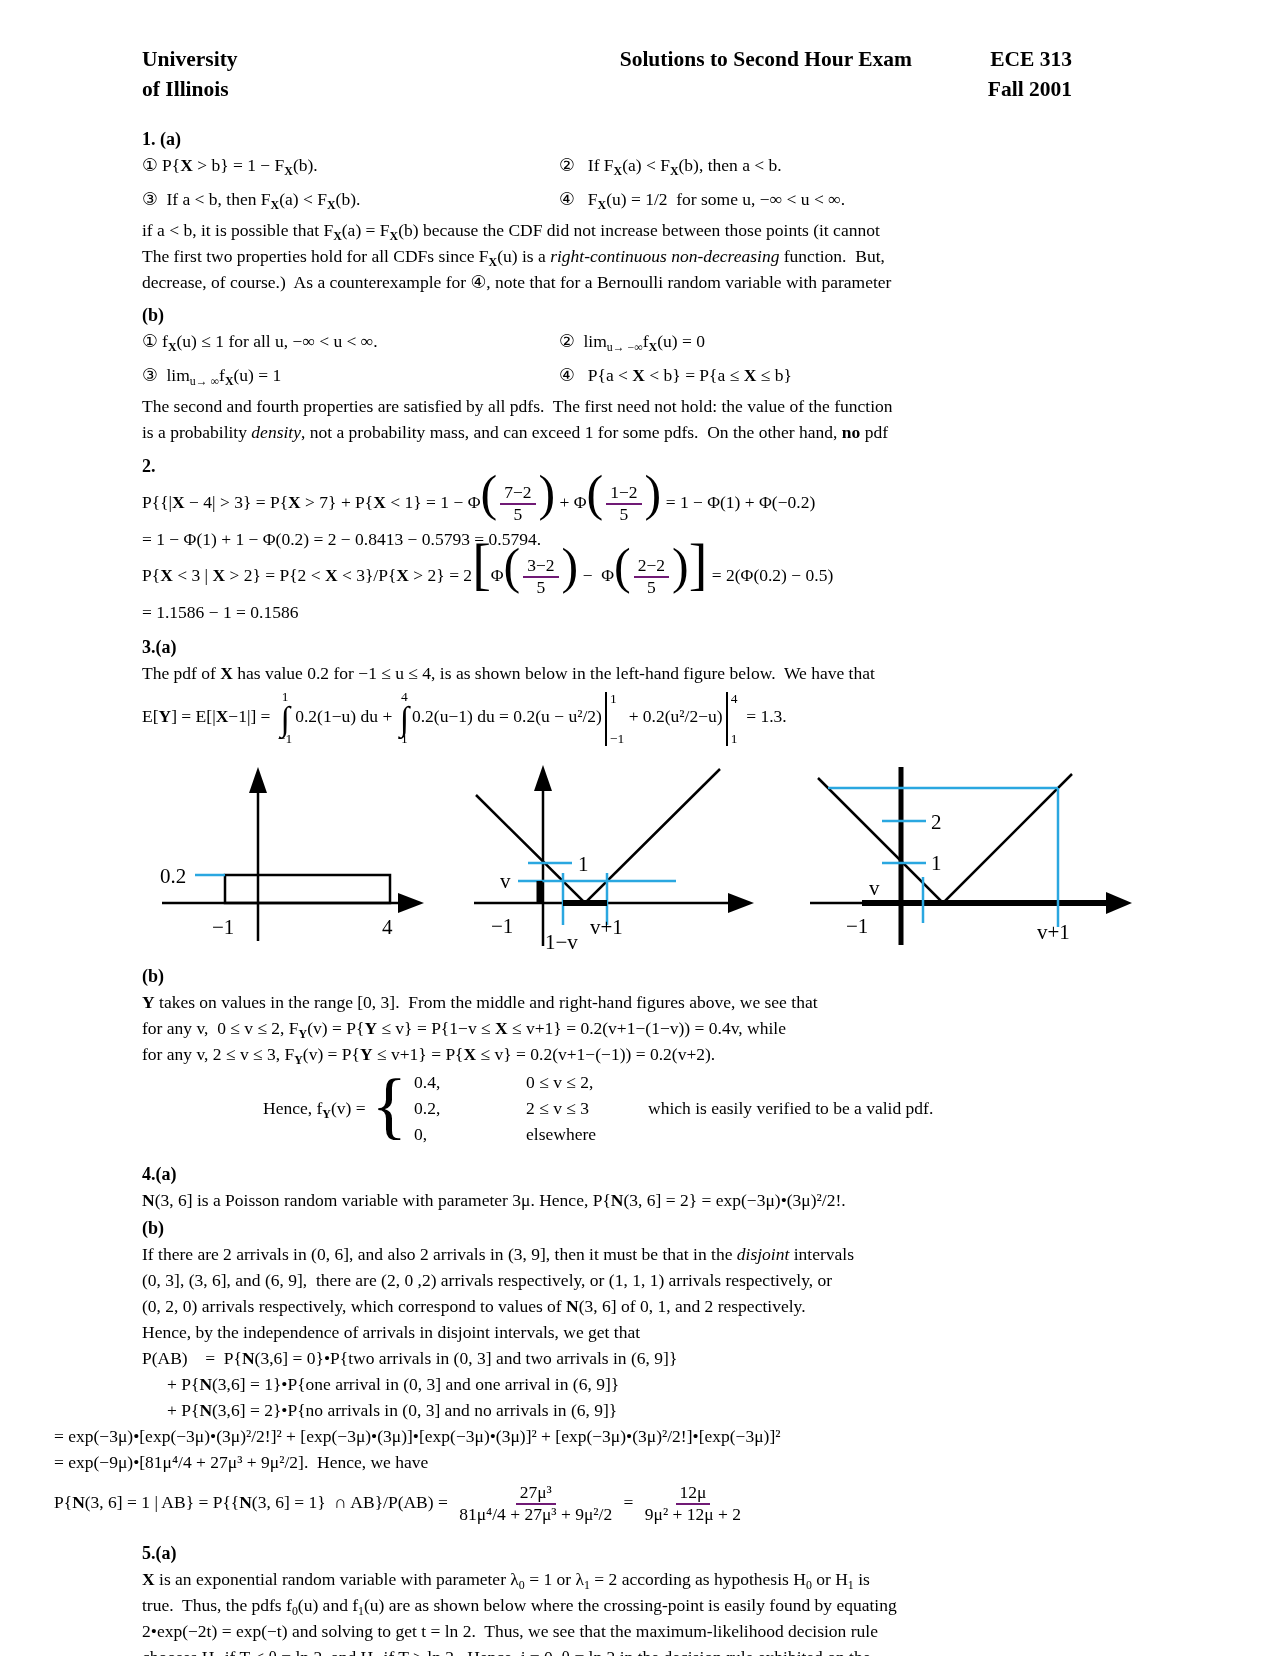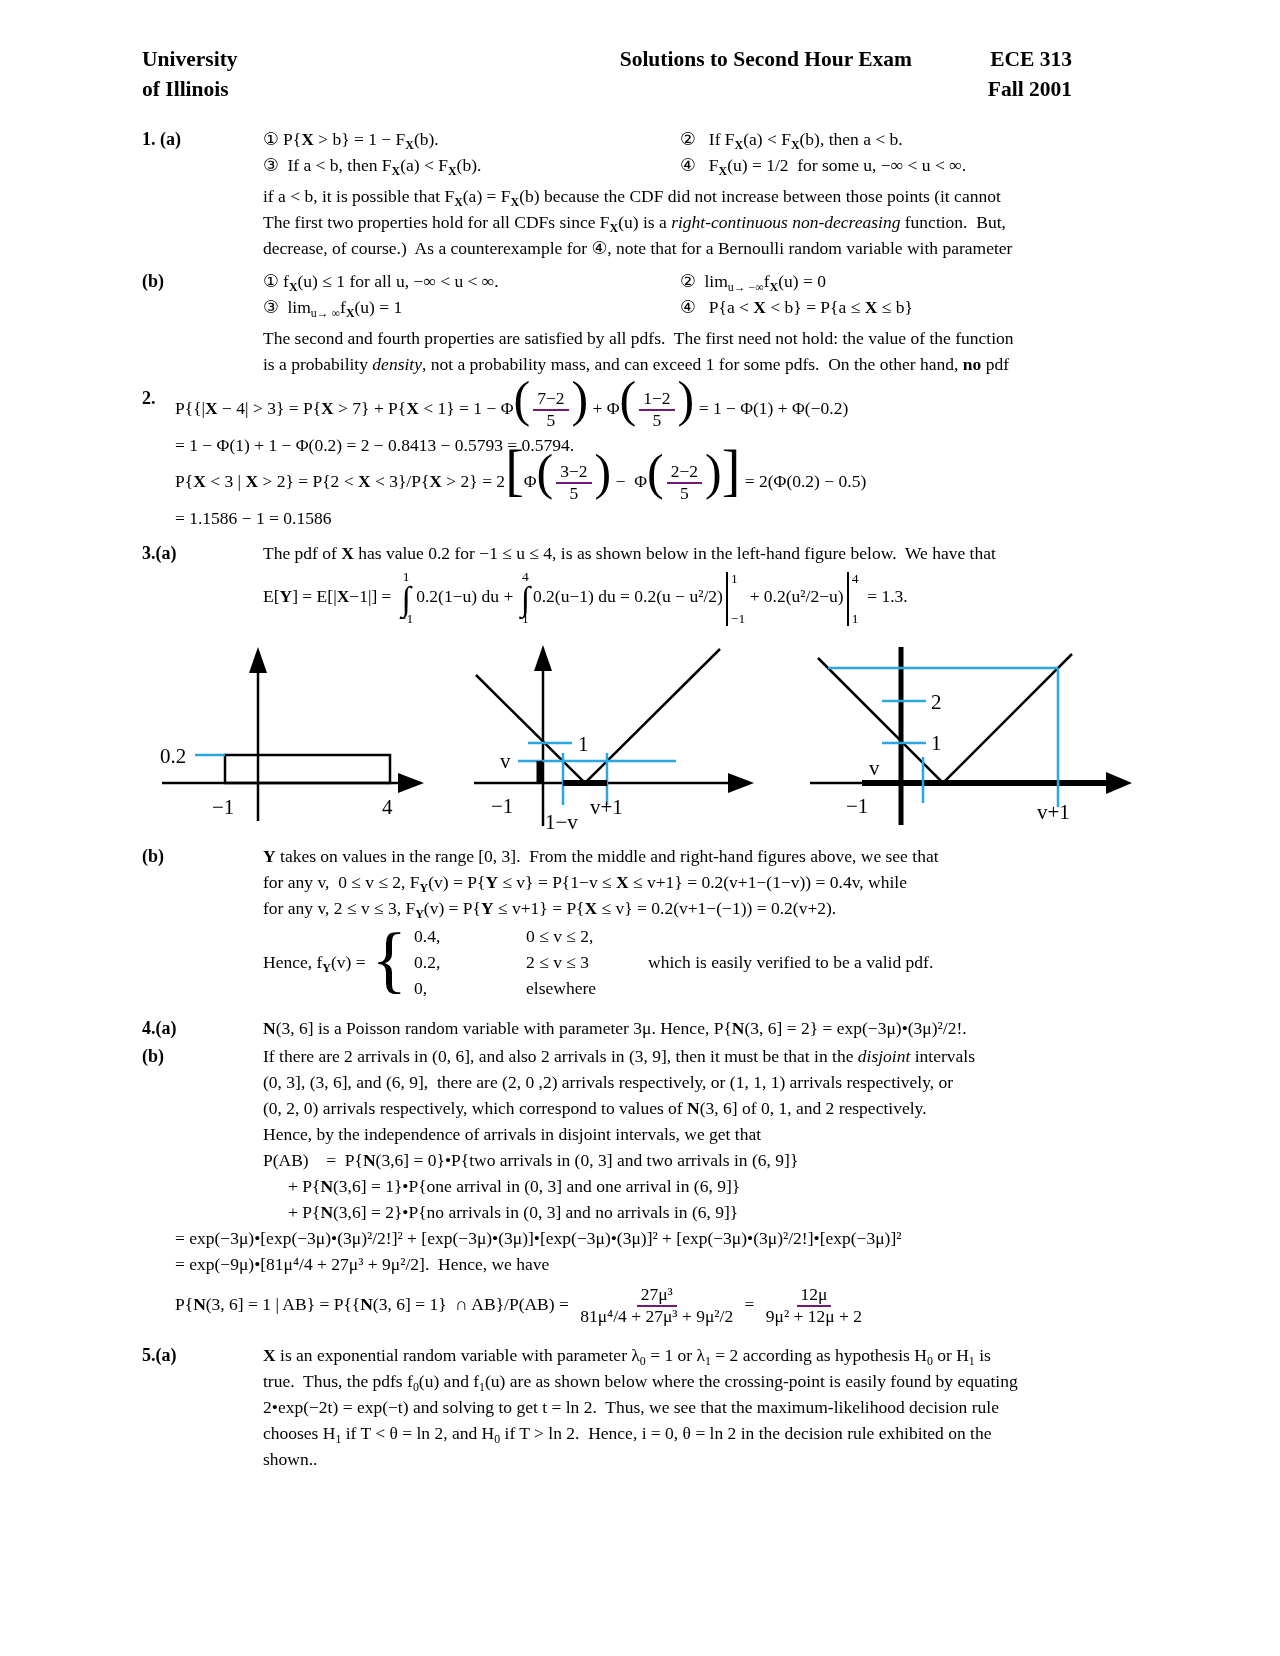--- a/index.html
+++ b/index.html
@@ -4,26 +4,26 @@
 <style>
   html,body{margin:0;padding:0;background:#ffffff;}
   body{width:1280px;height:1656px;font-family:"Liberation Serif","DejaVu Serif","DejaVu Sans",serif;color:#000;}
   .page{position:relative;width:1280px;height:1656px;overflow:hidden;background:#fff;}
   
   .hdr{display:flex;padding:44px 208px 0 142px;align-items:flex-start;}
   .hdr .hl{width:250px;font-weight:bold;font-size:21.5px;line-height:30px;}
   .hdr .hc{flex:1;text-align:right;font-weight:bold;font-size:21.5px;line-height:30px;}
   .hdr .hr{width:160px;text-align:right;font-weight:bold;font-size:21.5px;line-height:30px;}
   
-  .row{display:flex;margin-left:142px;}
+  .row{display:flex;margin-left:142px;flex-direction:column;}
   .lab{width:121px;flex-shrink:0;font-weight:bold;font-size:18px;line-height:26px;}
   .labn{width:33px;flex-shrink:0;font-weight:bold;font-size:18px;line-height:26px;}
   .cnt{width:905px;font-size:17.5px;line-height:26px;}
   .cnt div{min-height:26px;}
-  .items{display:grid;grid-template-columns:417px 1fr;margin-bottom:5px;}
+  .items{display:grid;grid-template-columns:417px 1fr;row-gap:8px;margin-bottom:5px;}
   sub{font-size:68%;line-height:0;vertical-align:-0.32em;}
   
   .fr{display:inline-flex;flex-direction:column;align-items:center;vertical-align:middle;margin:0 3px;line-height:1.12;}
   .fr .nu{border-bottom:2px solid #701a75;padding:0 4px;}
   .fr .de{padding:0 4px;}
   .bp{font-size:50px;line-height:0;vertical-align:-0.05em;}
   .bb{font-size:56px;line-height:0;vertical-align:-0.05em;}
   .ig{display:inline-flex;flex-direction:column;align-items:center;vertical-align:middle;line-height:1;margin:0 3px;}
   .il{font-size:13.5px;line-height:1.1;}
   .is{font-size:34px;line-height:0.8;}

